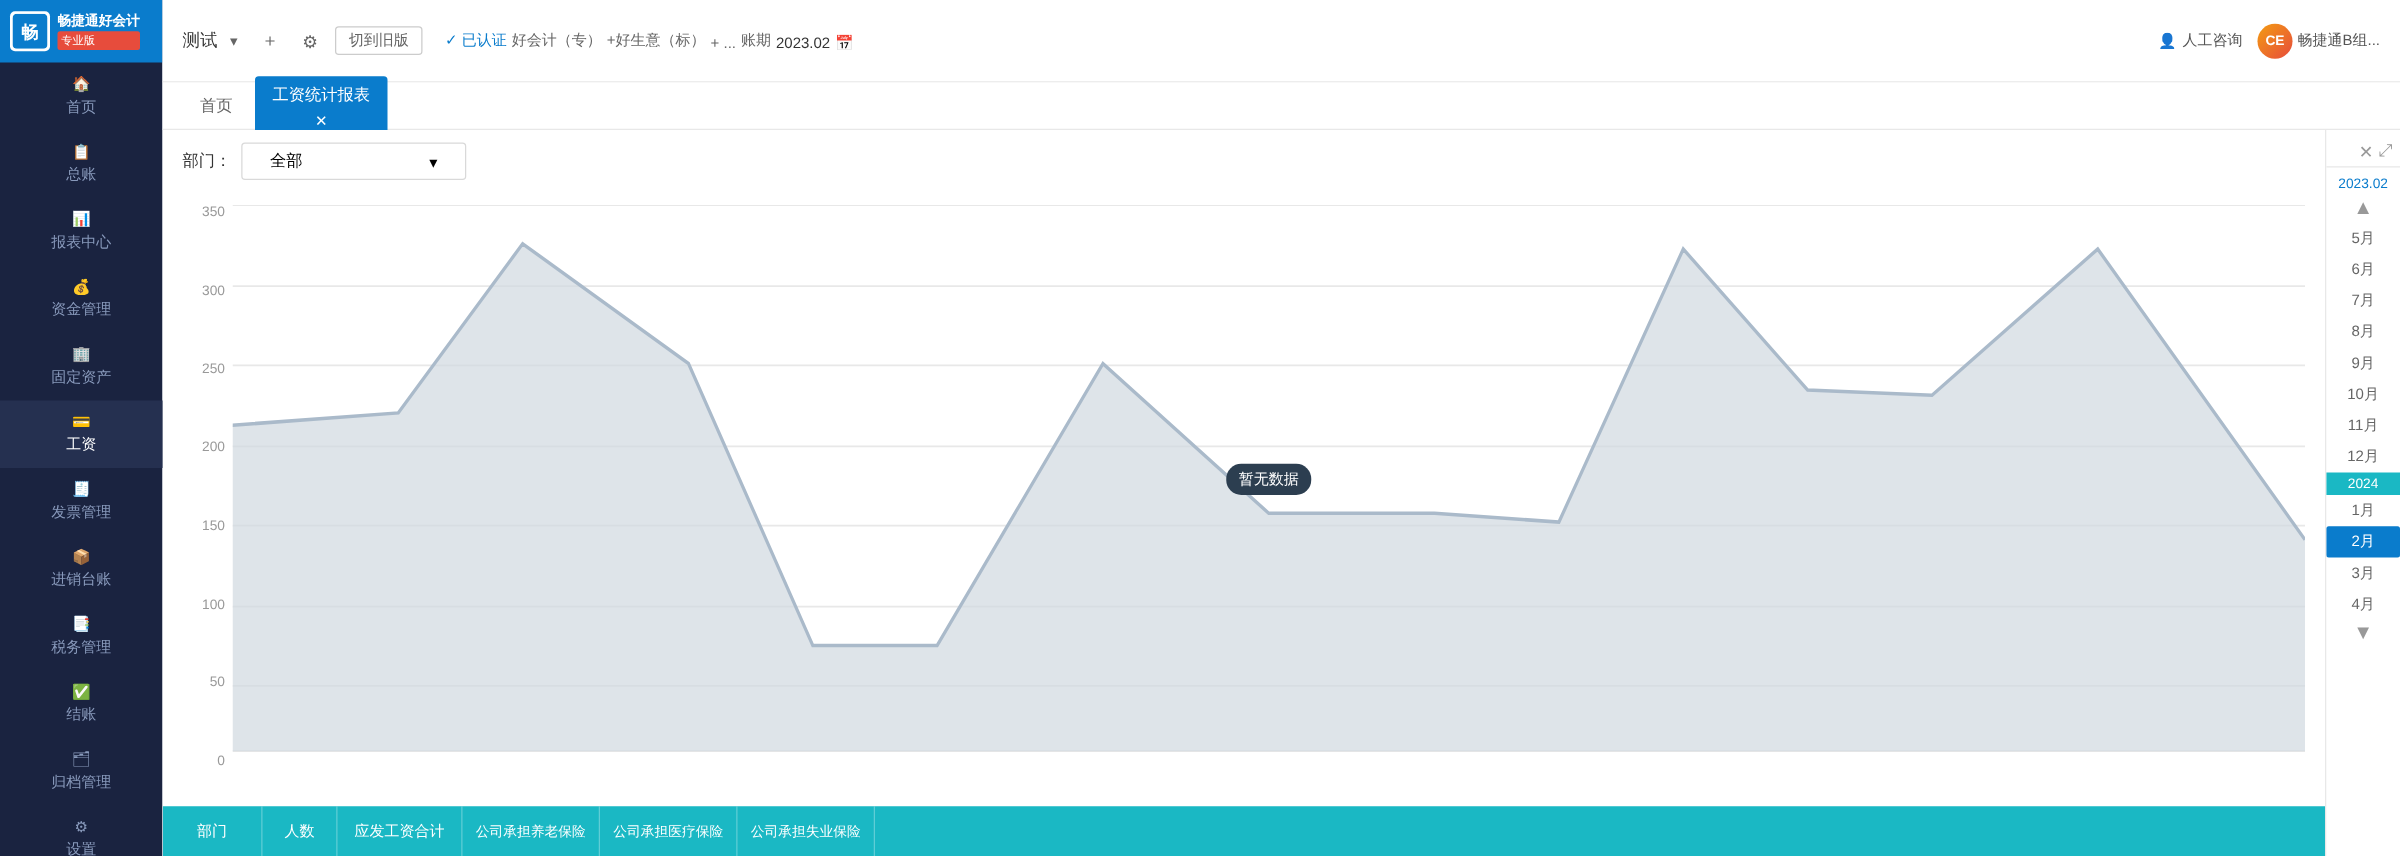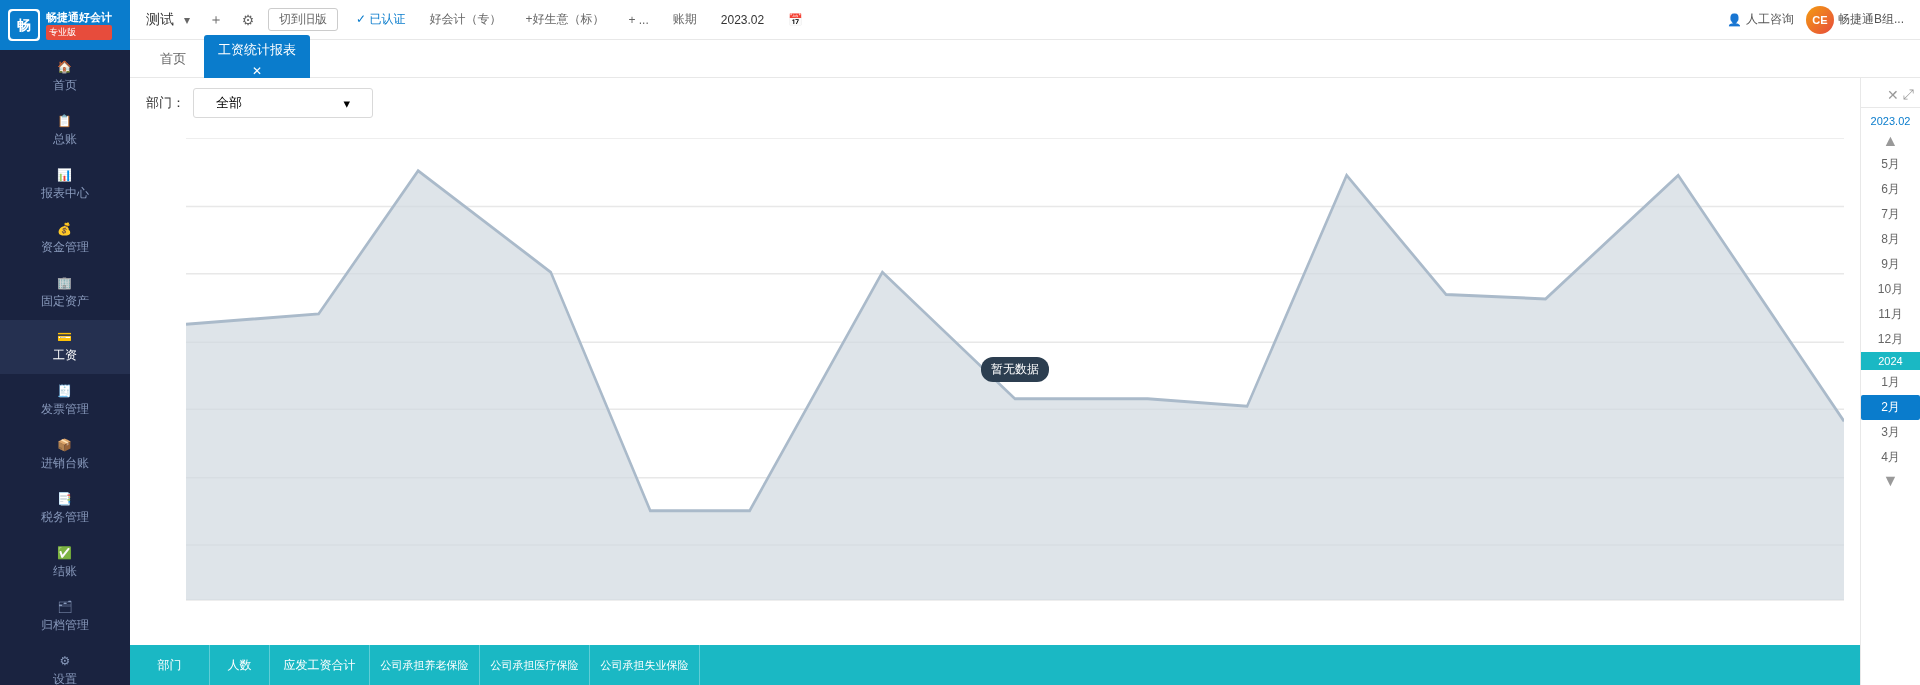--- a/index.html
+++ b/index.html
@@ -68,21 +68,21 @@
       flex: 1;
       display: flex;
       flex-direction: column;
       overflow: hidden;
       background: #f0f2f5;
     }
 
     
     .topbar {
       background: white;
-      height: 40px;
+      height: 66px;
       display: flex;
       align-items: center;
       padding: 0 16px;
       border-bottom: 1px solid #e8e8e8;
       gap: 10px;
       flex-shrink: 0;
     }
     .topbar-title {
       font-size: 14px;
       color: #333;
@@ -114,22 +114,22 @@
       border: 1px solid #ccc;
       border-radius: 3px;
       padding: 2px 10px;
       font-size: 12px;
       color: #666;
       cursor: pointer;
       background: white;
     }
     .topbar-status {
       display: flex;
-      align-items: center;
-      gap: 24px;
+      align-items: flex-end;
+      gap: 4px;
       margin-left: 8px;
       font-size: 12px;
     }
     .topbar-right {
       margin-left: auto;
       display: flex;
       align-items: center;
       gap: 12px;
     }
     .topbar-right-btn {
@@ -504,20 +504,30 @@
         <span class="filter-label">部门：</span>
         <div class="filter-select">
           <span>全部</span>
           <span>▾</span>
         </div>
       </div>
 
       <div class="chart-area">
         <div class="chart-container">
 
+          <div class="chart-y-axis">
+            <span class="chart-y-label">350</span>
+            <span class="chart-y-label">300</span>
+            <span class="chart-y-label">250</span>
+            <span class="chart-y-label">200</span>
+            <span class="chart-y-label">150</span>
+            <span class="chart-y-label">100</span>
+            <span class="chart-y-label">50</span>
+            <span class="chart-y-label">0</span>
+          </div>
 
           <div class="chart-plot">
             <svg width="100%" height="100%" viewBox="0 0 1300 320" preserveAspectRatio="none">
 
               <line x1="0" y1="0" x2="1300" y2="0" stroke="#e8e8e8" stroke-width="1"></line>
               <line x1="0" y1="46" x2="1300" y2="46" stroke="#e8e8e8" stroke-width="1"></line>
               <line x1="0" y1="91" x2="1300" y2="91" stroke="#e8e8e8" stroke-width="1"></line>
               <line x1="0" y1="137" x2="1300" y2="137" stroke="#e8e8e8" stroke-width="1"></line>
               <line x1="0" y1="182" x2="1300" y2="182" stroke="#e8e8e8" stroke-width="1"></line>
               <line x1="0" y1="228" x2="1300" y2="228" stroke="#e8e8e8" stroke-width="1"></line>

